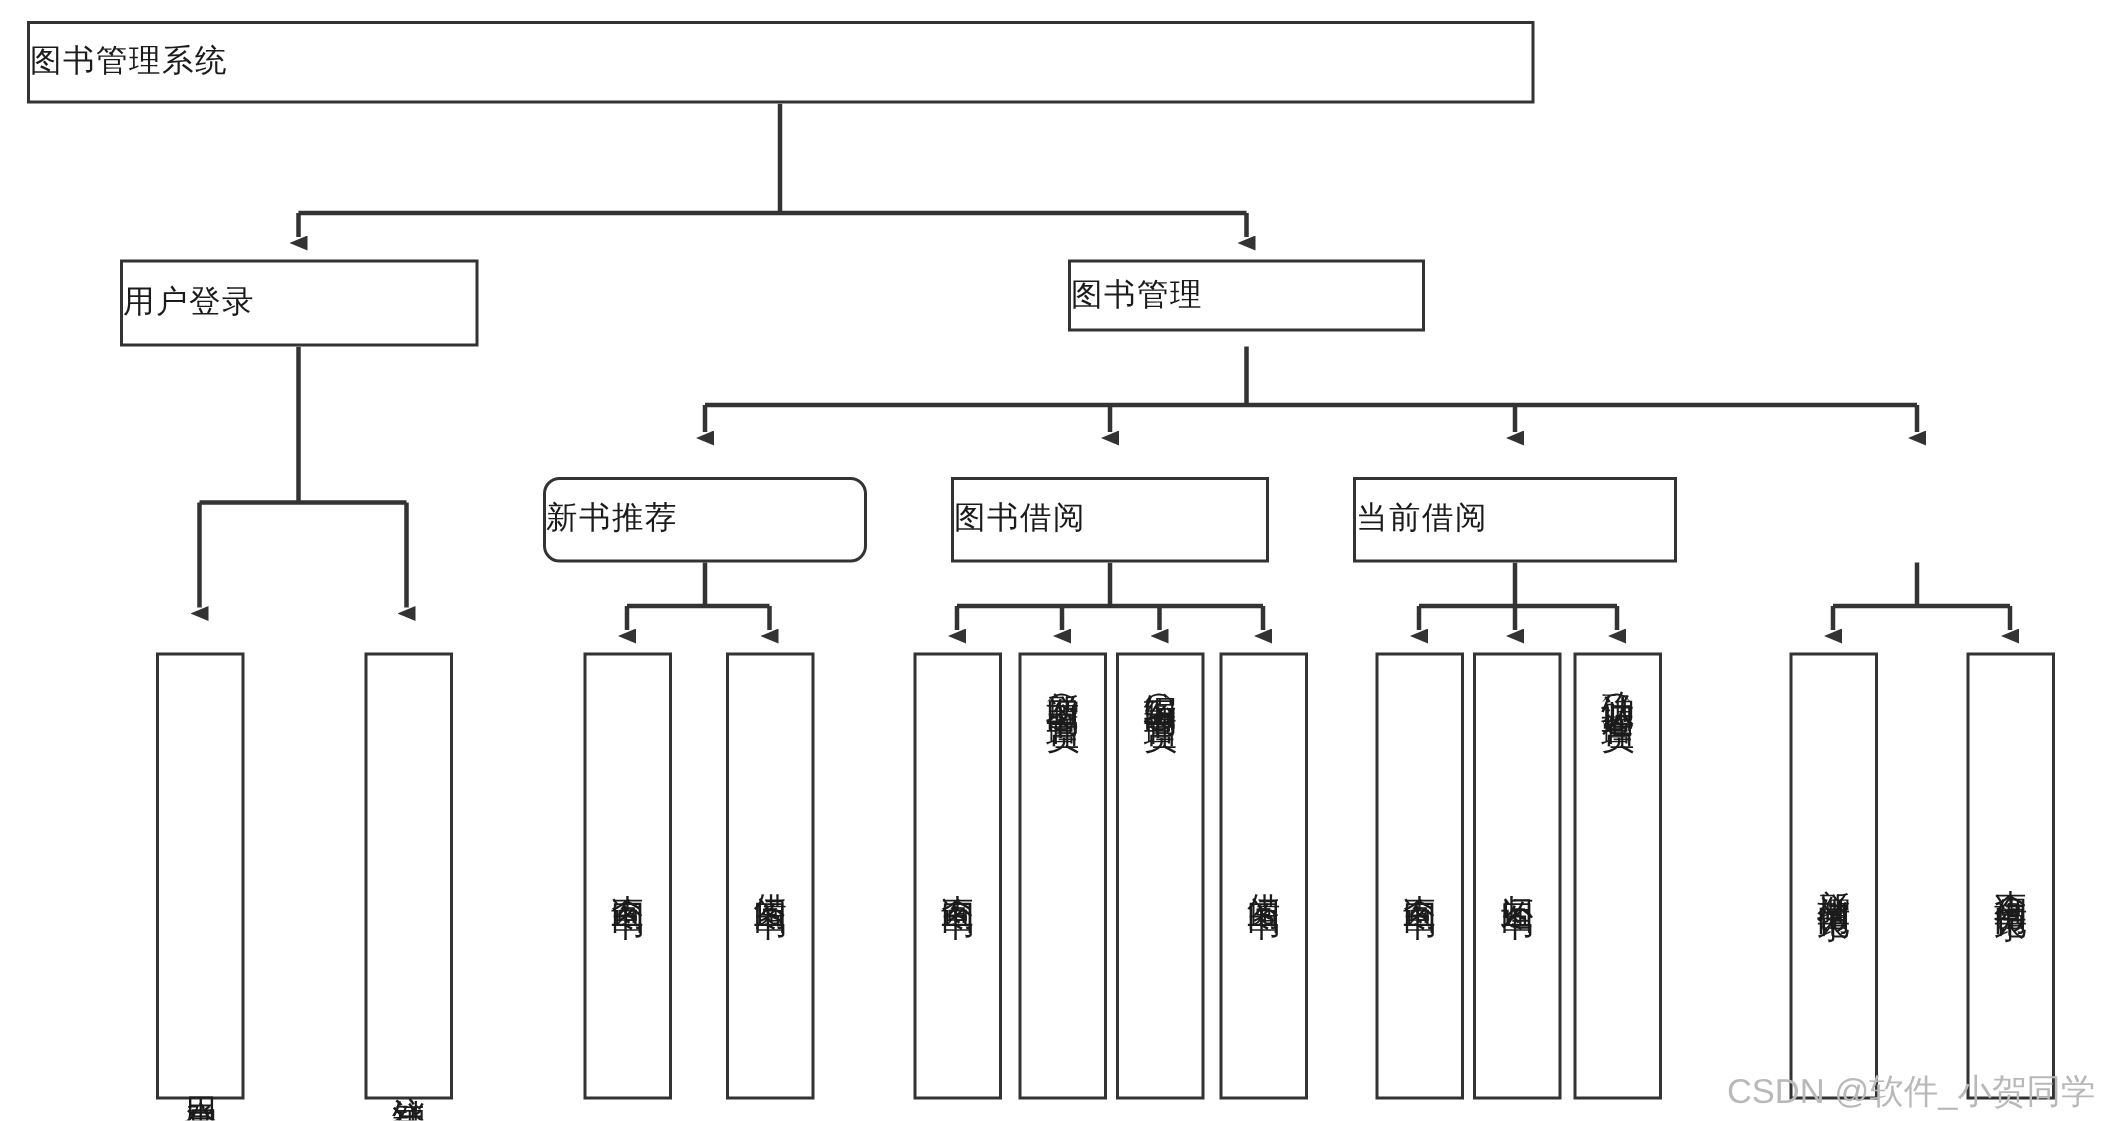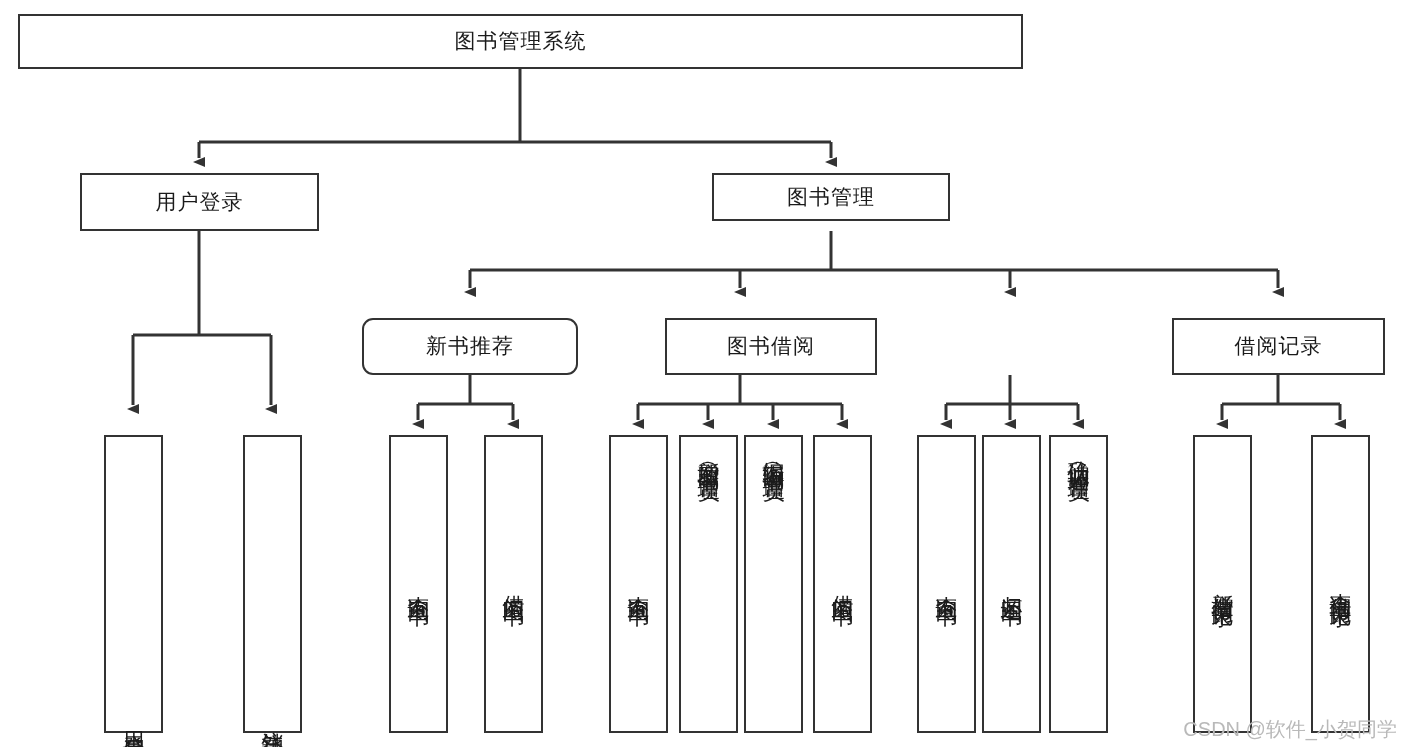--- a/index.html
+++ b/index.html
@@ -25,21 +25,20 @@
     height: 747px;
     pointer-events: none;
   }
   .node {
     position: absolute;
     box-sizing: border-box;
     background: #ffffff;
     border: 2px solid #333333;
     display: flex;
     align-items: center;
-    justify-content: center;
     color: #1b1b1b;
     z-index: 2;
   }
   .node.root {
     border-width: 2px;
   }
   .node-label {
     display: block;
     text-align: center;
     line-height: 1.18;
@@ -68,21 +67,21 @@
   .node.vert.align-bottom {
     align-items: flex-end;
   }
   .node.vert.align-top {
     align-items: flex-start;
   }
   .watermark {
     position: absolute;
     right: 8px;
     bottom: 4px;
-    font-size: 20px;
+    font-size: 23px;
     color: #b9b9b9;
     white-space: nowrap;
     z-index: 3;
     font-family: "Liberation Sans", "DejaVu Sans", sans-serif;
   }
 </style>
 </head>
 <body>
 
 <div id="canvas">
@@ -145,25 +144,25 @@
   <div class="node horiz" style="left:80px; top:173px; width:239px; height:58px;">
     <span class="node-label">用户登录</span>
   </div>
   <div class="node horiz" style="left:712px; top:173px; width:238px; height:48px;">
     <span class="node-label">图书管理</span>
   </div>
 
   <div class="node horiz" style="left:362px; top:318px; width:216px; height:57px;border-radius:11px;">
     <span class="node-label">新书推荐</span>
   </div>
-  <div class="node horiz" style="left:634px; top:318px; width:212px; height:57px;margin-left:31px;">
+  <div class="node horiz" style="left:634px; top:318px; width:212px; height:57px;">
     <span class="node-label">图书借阅</span>
   </div>
-  <div class="node horiz" style="left:1172px; top:318px; width:213px; height:57px;">
-    <span class="node-label">借阅记录</span>
+  <div class="node horiz" style="left:902px; top:318px; width:216px; height:57px;">
+    <span class="node-label">当前借阅</span>
   </div>
 
   <div class="node vert align-bottom" style="left:104px; top:435px; width:59px; height:298px;">
     <span class="node-label">用户登录</span>
   </div>
   <div class="node vert align-bottom" style="left:243px; top:435px; width:59px; height:298px;">
     <span class="node-label">注销登录</span>
   </div>
 
   <div class="node vert" style="left:389px; top:435px; width:59px; height:298px;">

